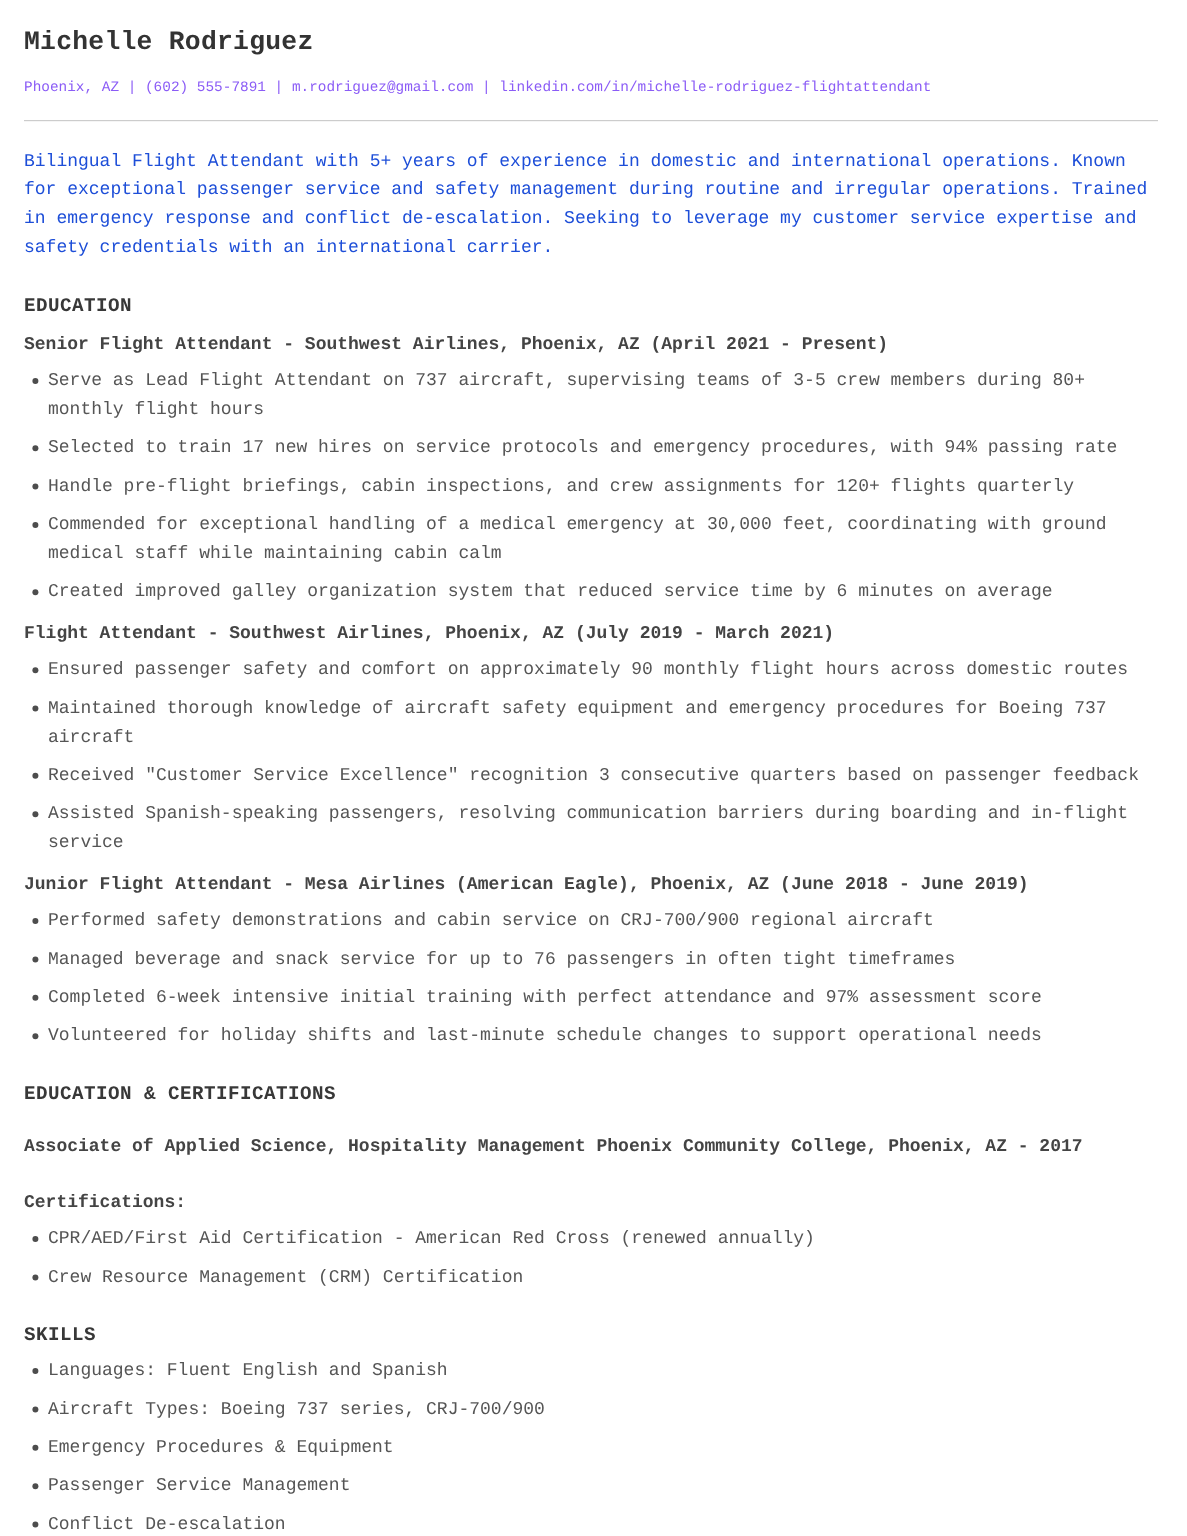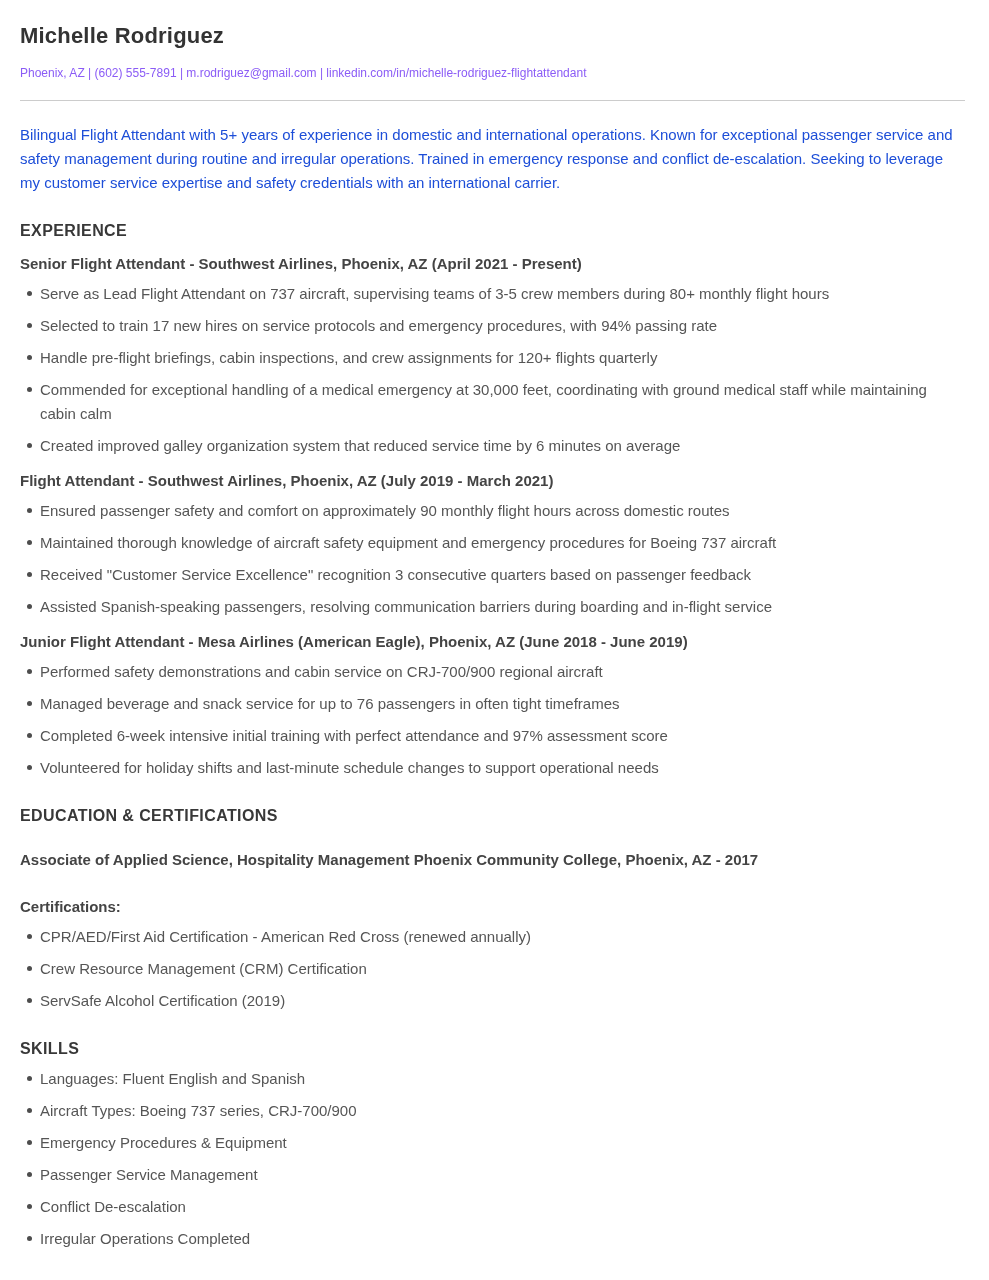--- a/index.html
+++ b/index.html
@@ -6,20 +6,21 @@
   body {
     width: 989px; height: 1280px; overflow: hidden;
     font-family: "Liberation Sans", sans-serif;
     color: #555555;
   }
   .page {
     box-sizing: border-box;
     width: 989px; height: 1280px;
     padding: 22px 24px 0 20px;
     overflow: hidden;
+    font-family: Liberation Mono, monospace;
   }
   .name {
     font-size: 22px; font-weight: 700; color: #333333;
     line-height: 28px; margin: 0; letter-spacing: 0.2px;
   }
   .contact {
     font-size: 12px; color: #8b5cf6;
     line-height: 18px; margin: 14px 0 0;
   }
   .divider {
@@ -60,21 +61,21 @@
 
 <div class="page">
 
   <h1 class="name">Michelle Rodriguez</h1>
   <p class="contact">Phoenix, AZ | (602) 555-7891 | m.rodriguez@gmail.com | linkedin.com/in/michelle-rodriguez-flightattendant</p>
 
   <hr class="divider">
 
   <p class="summary">Bilingual Flight Attendant with 5+ years of experience in domestic and international operations. Known for exceptional passenger service and safety management during routine and irregular operations. Trained in emergency response and conflict de-escalation. Seeking to leverage my customer service expertise and safety credentials with an international carrier.</p>
 
-  <h2 class="section-title">EXPERIENCE</h2>
+  <h2 class="section-title">EDUCATION</h2>
 
   <p class="job-title">Senior Flight Attendant - Southwest Airlines, Phoenix, AZ (April 2021 - Present)</p>
   <ul class="bullets">
     <li>Serve as Lead Flight Attendant on 737 aircraft, supervising teams of 3-5 crew members during 80+ monthly flight hours</li>
     <li>Selected to train 17 new hires on service protocols and emergency procedures, with 94% passing rate</li>
     <li>Handle pre-flight briefings, cabin inspections, and crew assignments for 120+ flights quarterly</li>
     <li>Commended for exceptional handling of a medical emergency at 30,000 feet, coordinating with ground medical staff while maintaining cabin calm</li>
     <li>Created improved galley organization system that reduced service time by 6 minutes on average</li>
   </ul>
 
@@ -94,21 +95,20 @@
     <li>Volunteered for holiday shifts and last-minute schedule changes to support operational needs</li>
   </ul>
 
   <h2 class="section-title">EDUCATION &amp; CERTIFICATIONS</h2>
 
   <p class="degree">Associate of Applied Science, Hospitality Management Phoenix Community College, Phoenix, AZ - 2017</p>
   <p class="cert-label">Certifications:</p>
   <ul class="bullets">
     <li>CPR/AED/First Aid Certification - American Red Cross (renewed annually)</li>
     <li>Crew Resource Management (CRM) Certification</li>
-    <li>ServSafe Alcohol Certification (2019)</li>
   </ul>
 
   <h2 class="section-title">SKILLS</h2>
 
   <ul class="bullets">
     <li>Languages: Fluent English and Spanish</li>
     <li>Aircraft Types: Boeing 737 series, CRJ-700/900</li>
     <li>Emergency Procedures &amp; Equipment</li>
     <li>Passenger Service Management</li>
     <li>Conflict De-escalation</li>

